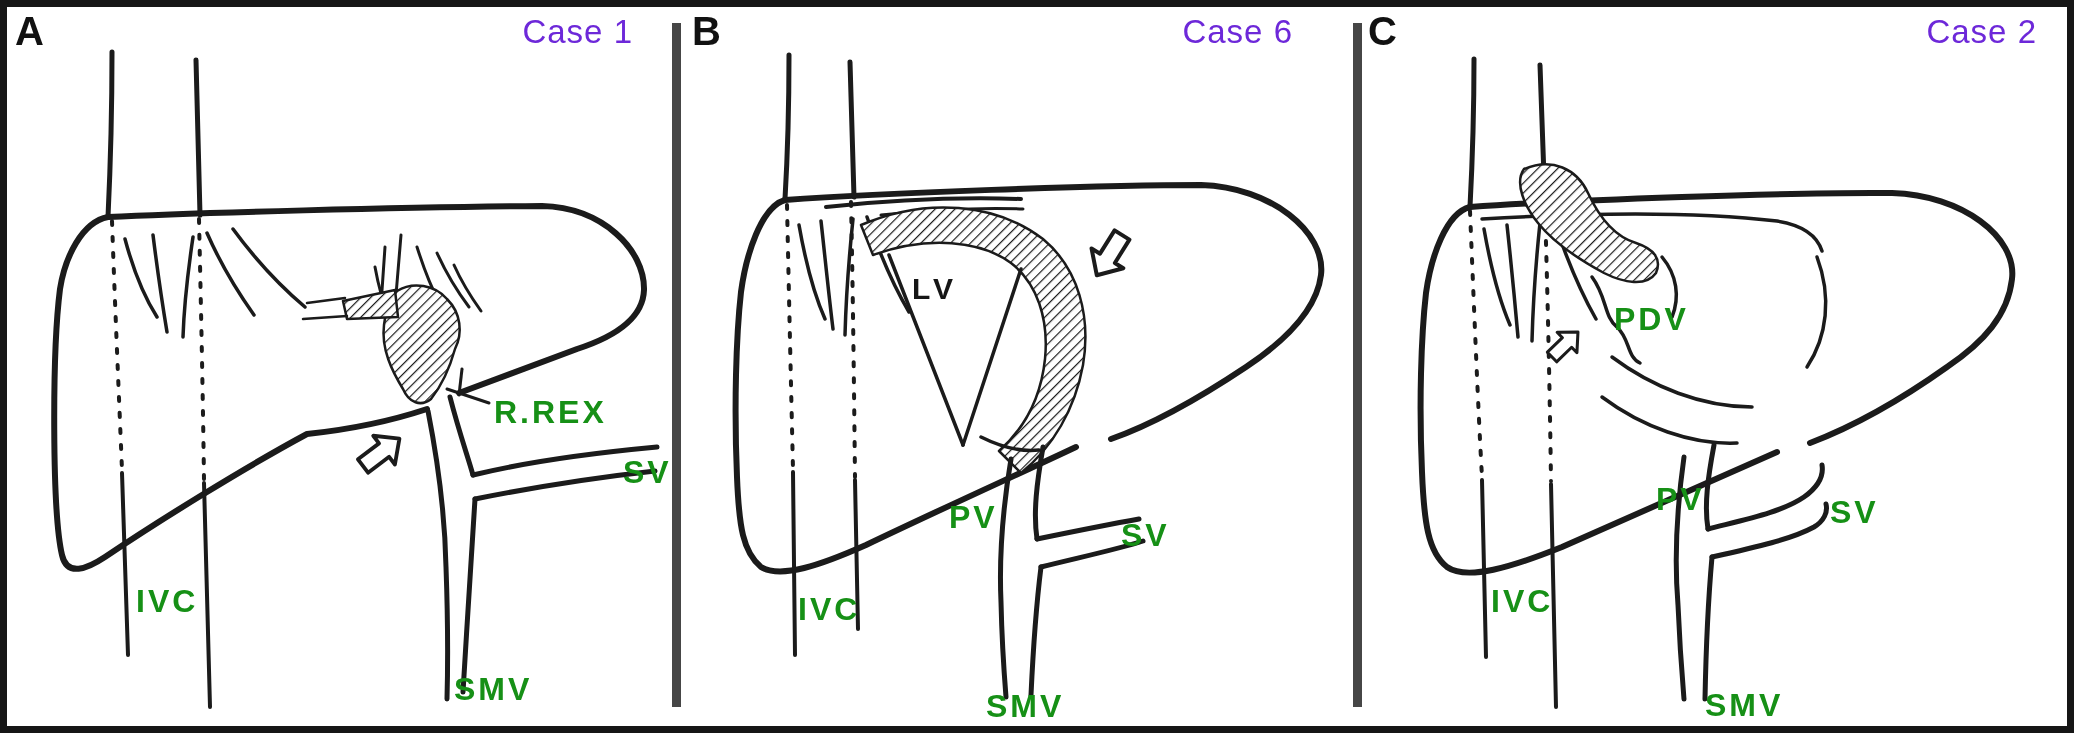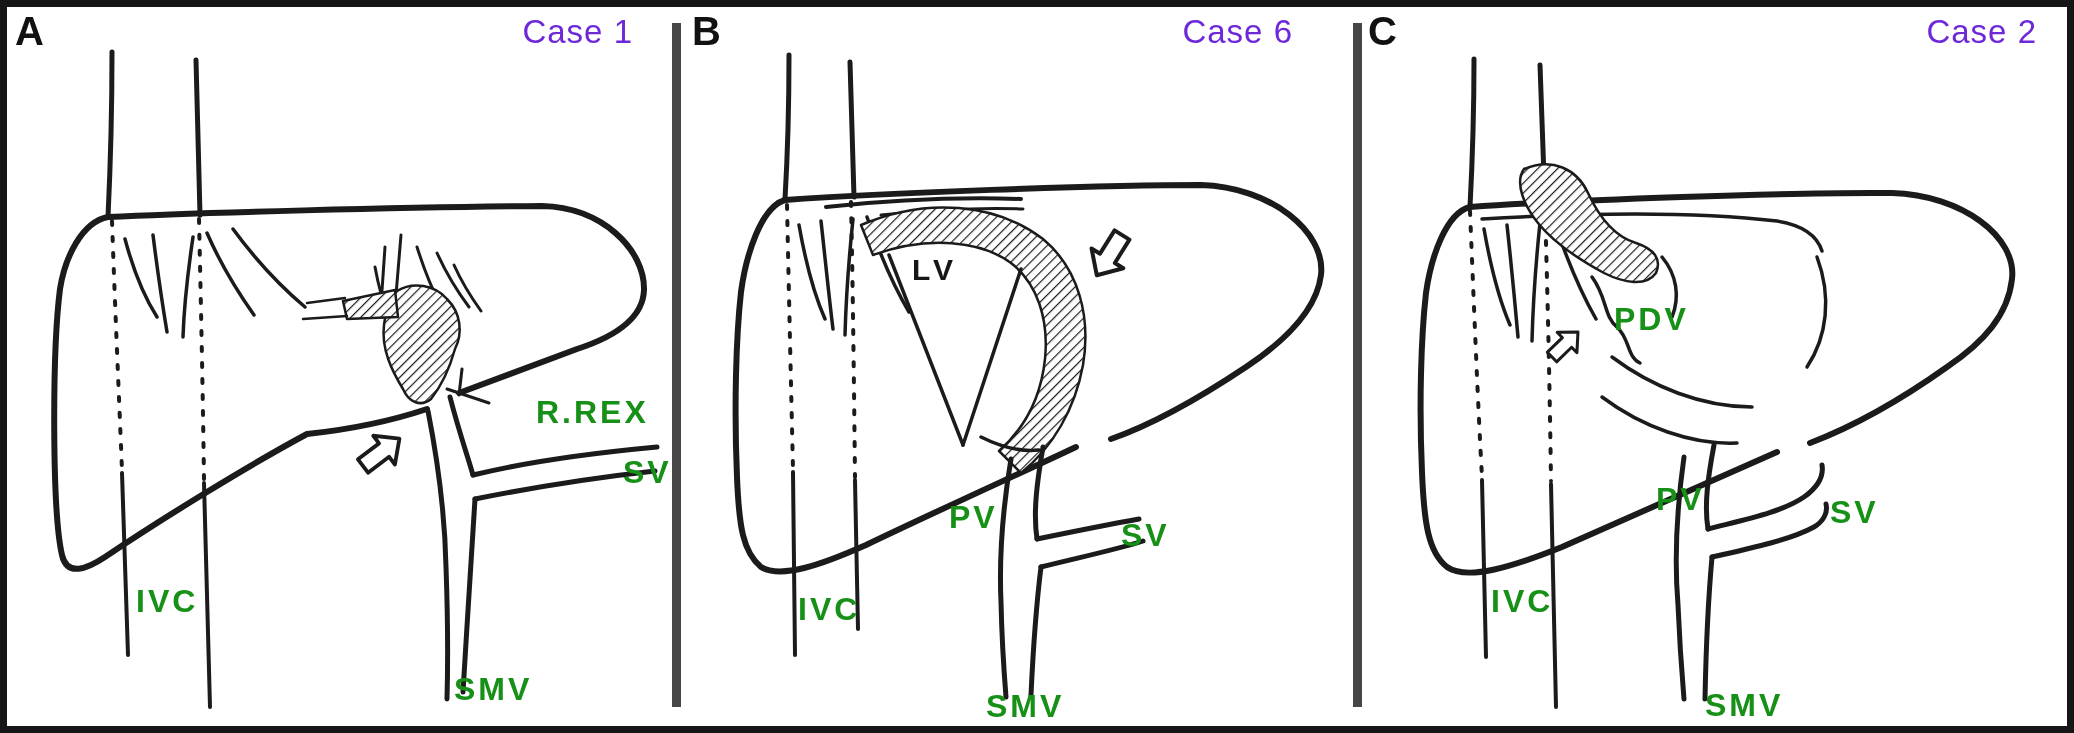--- a/index.html
+++ b/index.html
@@ -17,24 +17,24 @@
   .panel-b{left:674px;width:672px;}
   .panel-c{left:1355px;width:705px;}
   .divider{position:absolute;top:16px;height:684px;width:9px;background:#464646;}
   .divider-1{left:665px;}
   .divider-2{left:1346px;}
   .panel svg{position:absolute;left:0;top:0;}
   .lbl{position:absolute;white-space:nowrap;line-height:1;}
   .panel-letter{font-size:40px;font-weight:700;color:#111;}
   .case-label{position:absolute;top:8px;font-size:33px;font-weight:400;color:#6d28d9;letter-spacing:1px;line-height:1;}
   .green{color:#169016;font-size:32px;font-weight:700;letter-spacing:3px;}
-  .black-ann{color:#161616;font-size:30px;font-weight:700;letter-spacing:5px;}
+  .black-ann{color:#161616;font-size:30px;font-weight:700;letter-spacing:5px;margin-top:19px;}
   
   .pa-letter{left:8px;top:4px;}   .pa-case{right:39px;}
-  .pa-rrex{left:487px;top:389px;margin-left:42px;} .pa-sv{left:616px;top:449px;}
+  .pa-rrex{left:487px;top:389px;} .pa-sv{left:616px;top:449px;}
   .pa-ivc{left:129px;top:578px;}  .pa-smv{left:447px;top:666px;}
   
   .pb-letter{left:11px;top:4px;}  .pb-case{right:60px;}
   .pb-lv{left:231px;top:248px;}   .pb-pv{left:268px;top:494px;}
   .pb-sv{left:440px;top:512px;}   .pb-ivc{left:117px;top:586px;}
   .pb-smv{left:305px;top:683px;}
   
   .pc-letter{left:6px;top:4px;}   .pc-case{right:30px;}
   .pc-pdv{left:252px;top:296px;}  .pc-pv{left:294px;top:476px;}
   .pc-sv{left:468px;top:489px;}   .pc-ivc{left:129px;top:578px;}

